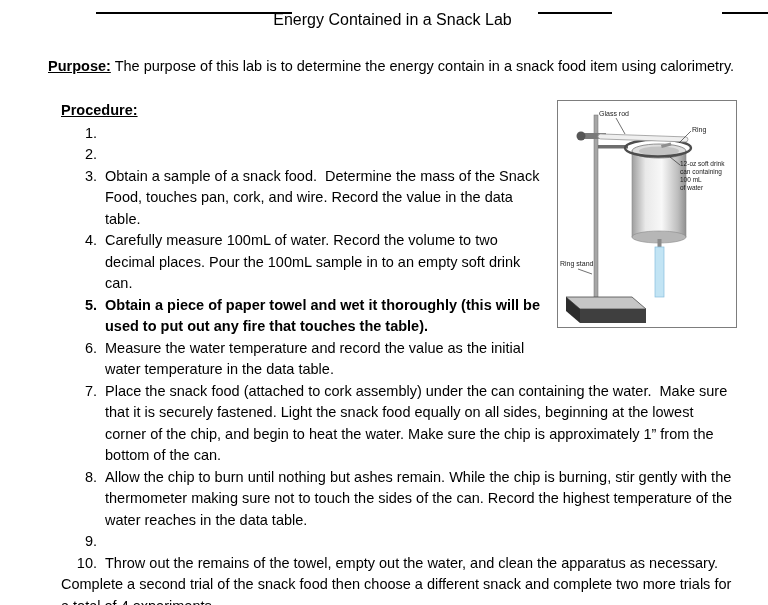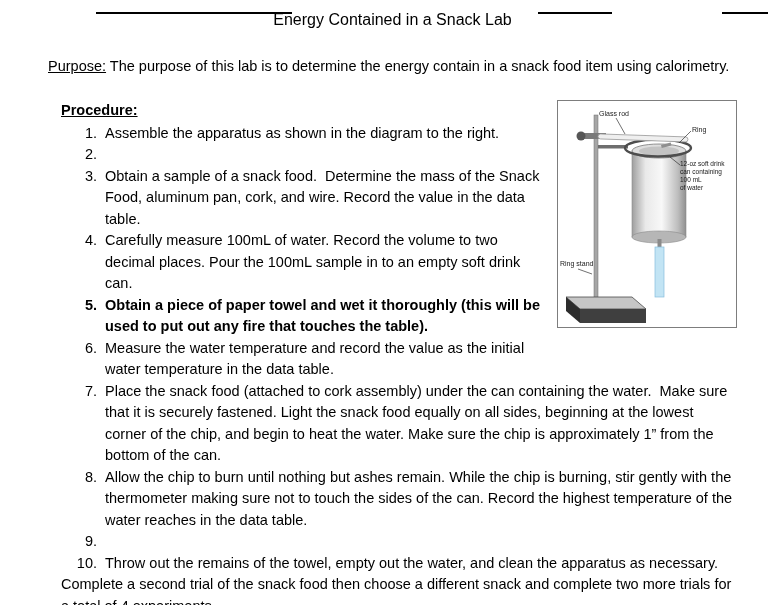--- a/index.html
+++ b/index.html
@@ -15,21 +15,21 @@
   .rule-1 { left:96px;  width:196px; }
   .rule-2 { left:538px; width:74px; }
   .rule-3 { left:722px; width:46px; }
 
   .title {
     margin:10px 31px 0 48px; text-align:center;
     font-weight:400; font-size:16px; line-height:20px;
   }
 
   .purpose { margin:26px 31px 0 48px; font-size:14.5px; line-height:21px; }
-  .u-bold { font-weight:400; text-decoration:underline; }
+  .u-bold { font-weight:700; text-decoration:underline; }
 
   .procedure { margin:23px 31px 0 61px; font-size:14.5px; line-height:21.5px; }
   .proc-label { font-weight:700; text-decoration:underline; }
 
   .diagram {
     float:right; width:180px; height:228px;
     border:1px solid #7d7d7d; background:#fff;
     margin:0 0 10px 12px; position:relative;
   }
   .diagram svg { position:absolute; left:0; top:0; }
@@ -128,28 +128,27 @@
         <span>of water</span>
       </div>
       <div class="dlabel dlabel-ringstand">Ring stand</div>
     </div>
 
     <div class="proc-label">Procedure:</div>
 
     <div class="proc-list">
       <div class="proc-item">
         <span class="num">1.</span>
-        <span class="txt">Assemble the apparatus as shown in the diagram to the right.</span>
       </div>
       <div class="proc-item">
         <span class="num">2.</span>
       </div>
       <div class="proc-item">
         <span class="num">3.</span>
-        <span class="txt">Obtain a sample of a snack food.  Determine the mass of the Snack Food, aluminum pan, cork, and wire. Record the value in the data table.</span>
+        <span class="txt">Obtain a sample of a snack food.  Determine the mass of the Snack Food, touches pan, cork, and wire. Record the value in the data table.</span>
       </div>
       <div class="proc-item">
         <span class="num">4.</span>
         <span class="txt">Carefully measure 100mL of water. Record the volume to two decimal places. Pour the 100mL sample in to an empty soft drink can.</span>
       </div>
       <div class="proc-item bold">
         <span class="num">5.</span>
         <span class="txt">Obtain a piece of paper towel and wet it thoroughly (this will be used to put out any fire that touches the table).</span>
       </div>
       <div class="proc-item">

